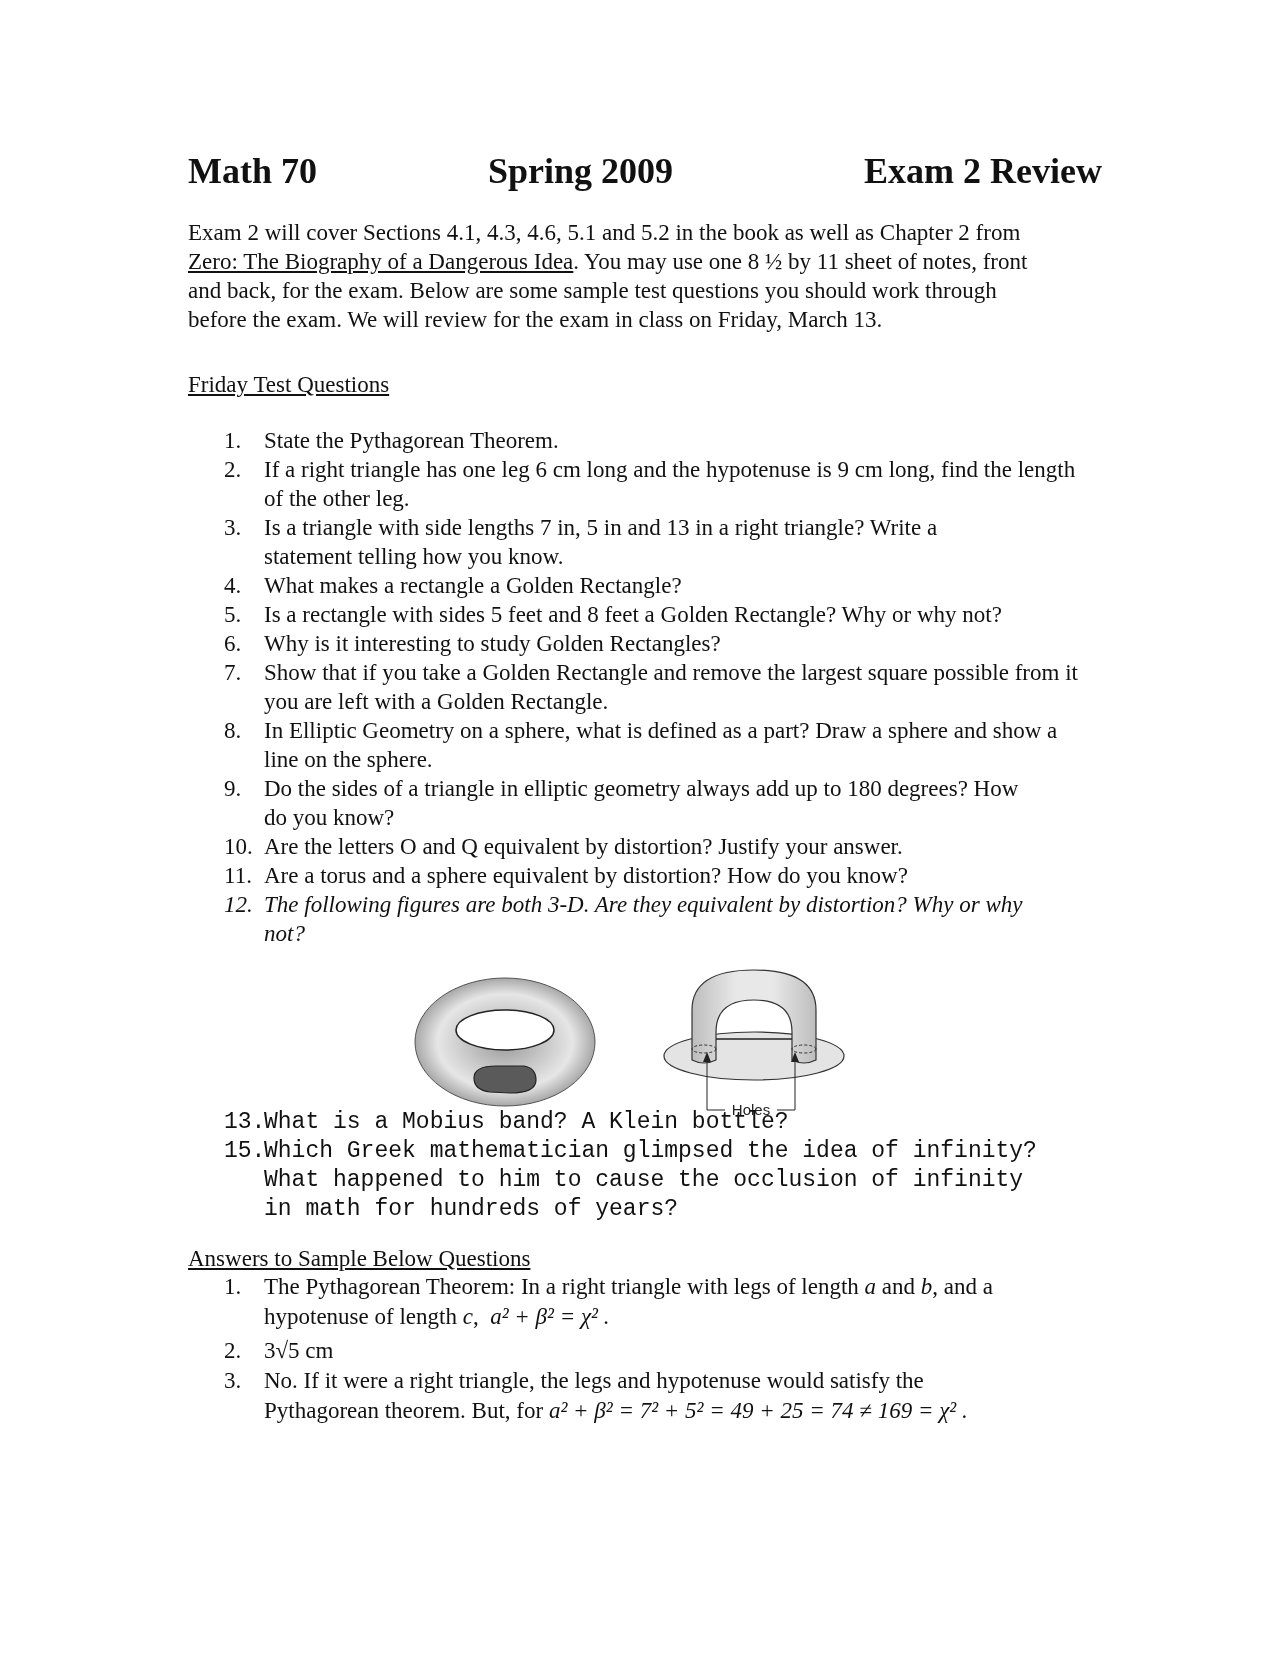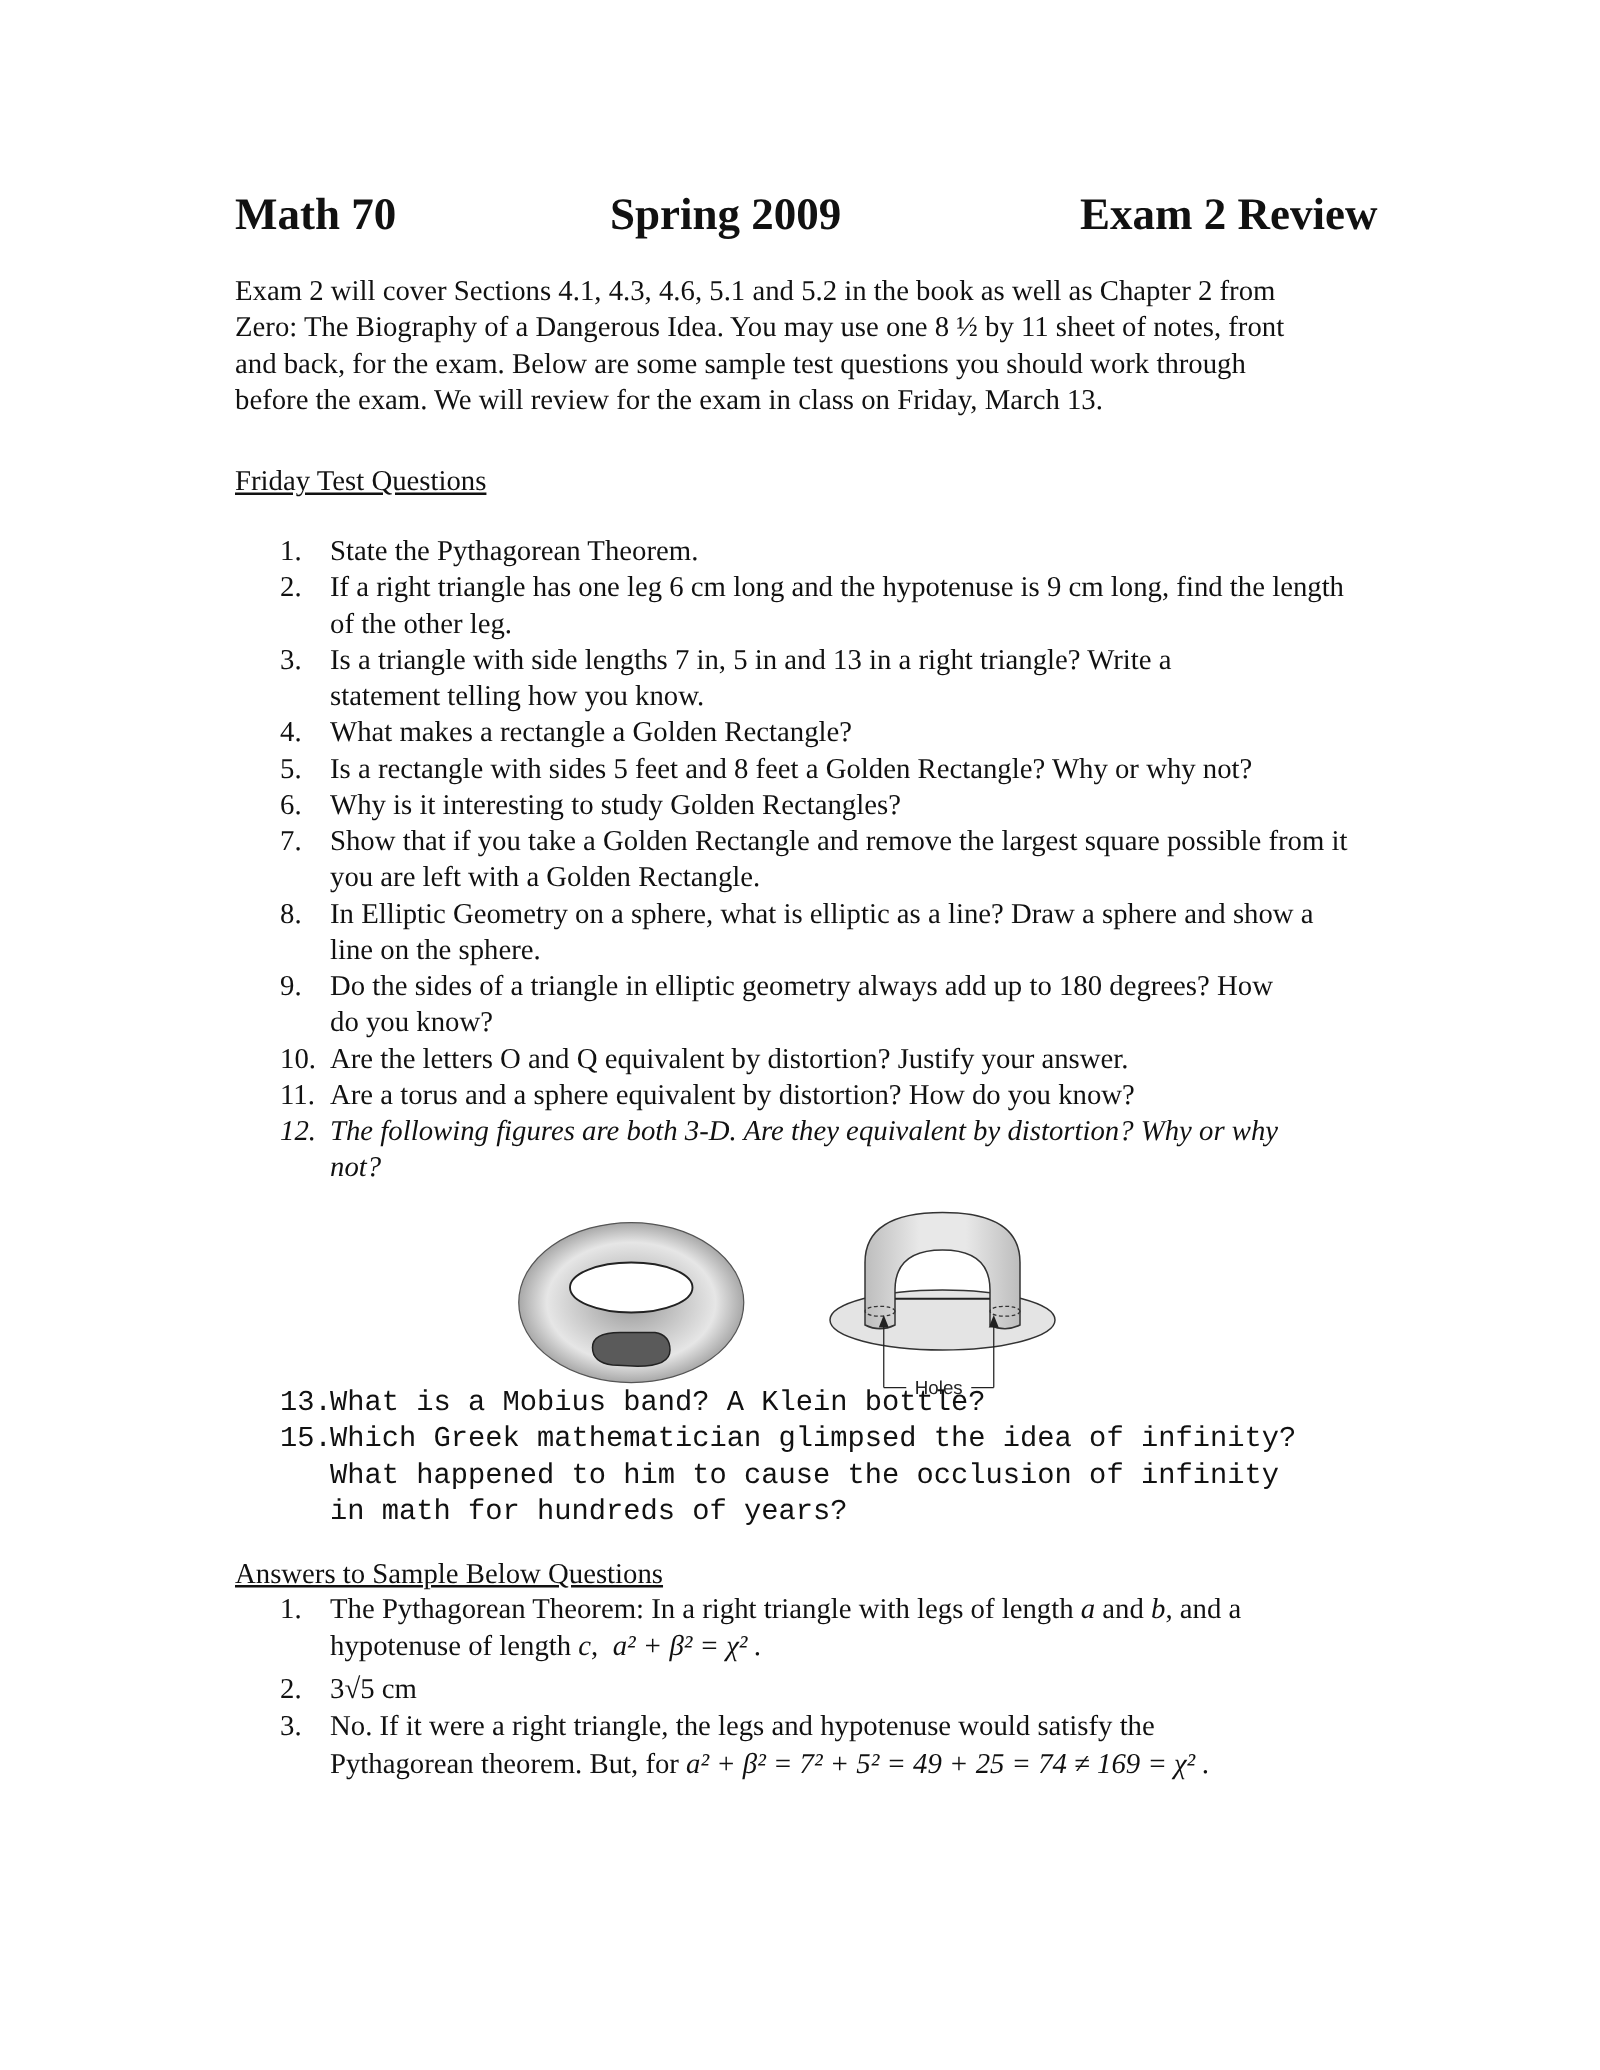--- a/index.html
+++ b/index.html
@@ -13,21 +13,21 @@
     font-weight: bold; font-size: 36px;
   }
   .header-row span { position: absolute; top: 0; white-space: nowrap; }
   .h-left { left: 0; }
   .h-mid { left: 300px; }
   .h-right { left: 676px; }
   .intro {
     position: absolute; top: 218px; left: 188px; width: 870px;
     font-size: 23px; line-height: 29px;
   }
-  .u { }
+  .u { text-decoration: underline; }
   .section-title {
     position: absolute; left: 188px; font-size: 23px; text-decoration: underline;
   }
   .qlist { position: absolute; left: 188px; width: 900px; font-size: 23px; line-height: 29px; }
   .q { position: relative; padding-left: 76px; }
   .q .num { position: absolute; left: 36px; width: 36px; text-align: left; }
   .figs { position: absolute; top: 960px; left: 410px; width: 480px; height: 170px; }
   .math { font-family: "Liberation Serif", serif; font-style: italic; }
 </style>
 </head>
@@ -46,21 +46,21 @@
   <div class="section-title" style="top:372px;">Friday Test Questions</div>
 
   <div class="qlist" style="top:426px;">
     <div class="q"><span class="num">1.</span><span>State the Pythagorean Theorem.</span></div>
     <div class="q"><span class="num">2.</span><span>If a right triangle has one leg 6 cm long and the hypotenuse is 9 cm long, find the length of the other leg.</span></div>
     <div class="q" style="padding-right:60px;"><span class="num">3.</span><span>Is a triangle with side lengths 7 in, 5 in and 13 in a right triangle?  Write a statement telling how you know.</span></div>
     <div class="q"><span class="num">4.</span><span>What makes a rectangle a Golden Rectangle?</span></div>
     <div class="q"><span class="num">5.</span><span>Is a rectangle with sides 5 feet and 8 feet a Golden Rectangle?  Why or why not?</span></div>
     <div class="q"><span class="num">6.</span><span>Why is it interesting to study Golden Rectangles?</span></div>
     <div class="q"><span class="num">7.</span><span>Show that if you take a Golden Rectangle and remove the largest square possible from it you are left with a Golden Rectangle.</span></div>
-    <div class="q" style="padding-right:20px;"><span class="num">8.</span><span>In Elliptic Geometry on a sphere, what is elliptic as a line?  Draw a sphere and show a line on the sphere.</span></div>
+    <div class="q" style="padding-right:20px;"><span class="num">8.</span><span>In Elliptic Geometry on a sphere, what is defined as a part?  Draw a sphere and show a line on the sphere.</span></div>
     <div class="q" style="padding-right:60px;"><span class="num">9.</span><span>Do the sides of a triangle in elliptic geometry always add up to 180 degrees?  How do you know?</span></div>
     <div class="q"><span class="num">10.</span><span>Are the letters O and Q equivalent by distortion?  Justify your answer.</span></div>
     <div class="q"><span class="num">11.</span><span>Are a torus and a sphere equivalent by distortion?  How do you know?</span></div>
     <div class="q" style="padding-right:50px;font-style:italic;"><span class="num">12.</span><span>The following figures are both 3-D.  Are they equivalent by distortion?  Why or why not?</span></div>
   </div>
 
   <div class="figs">
     <svg width="480" height="170" viewBox="0 0 480 170">
       <defs>
         <radialGradient id="torusGrad" cx="50%" cy="50%" r="50%">

